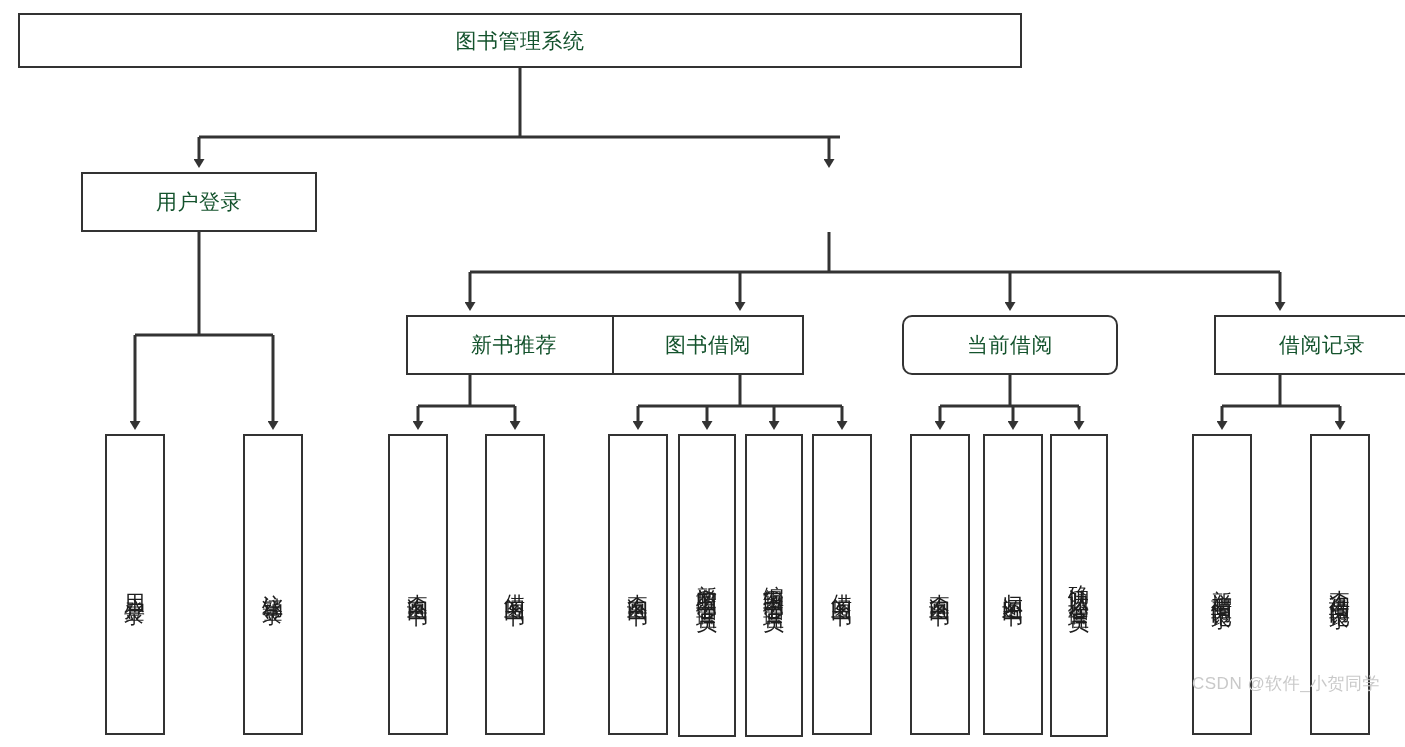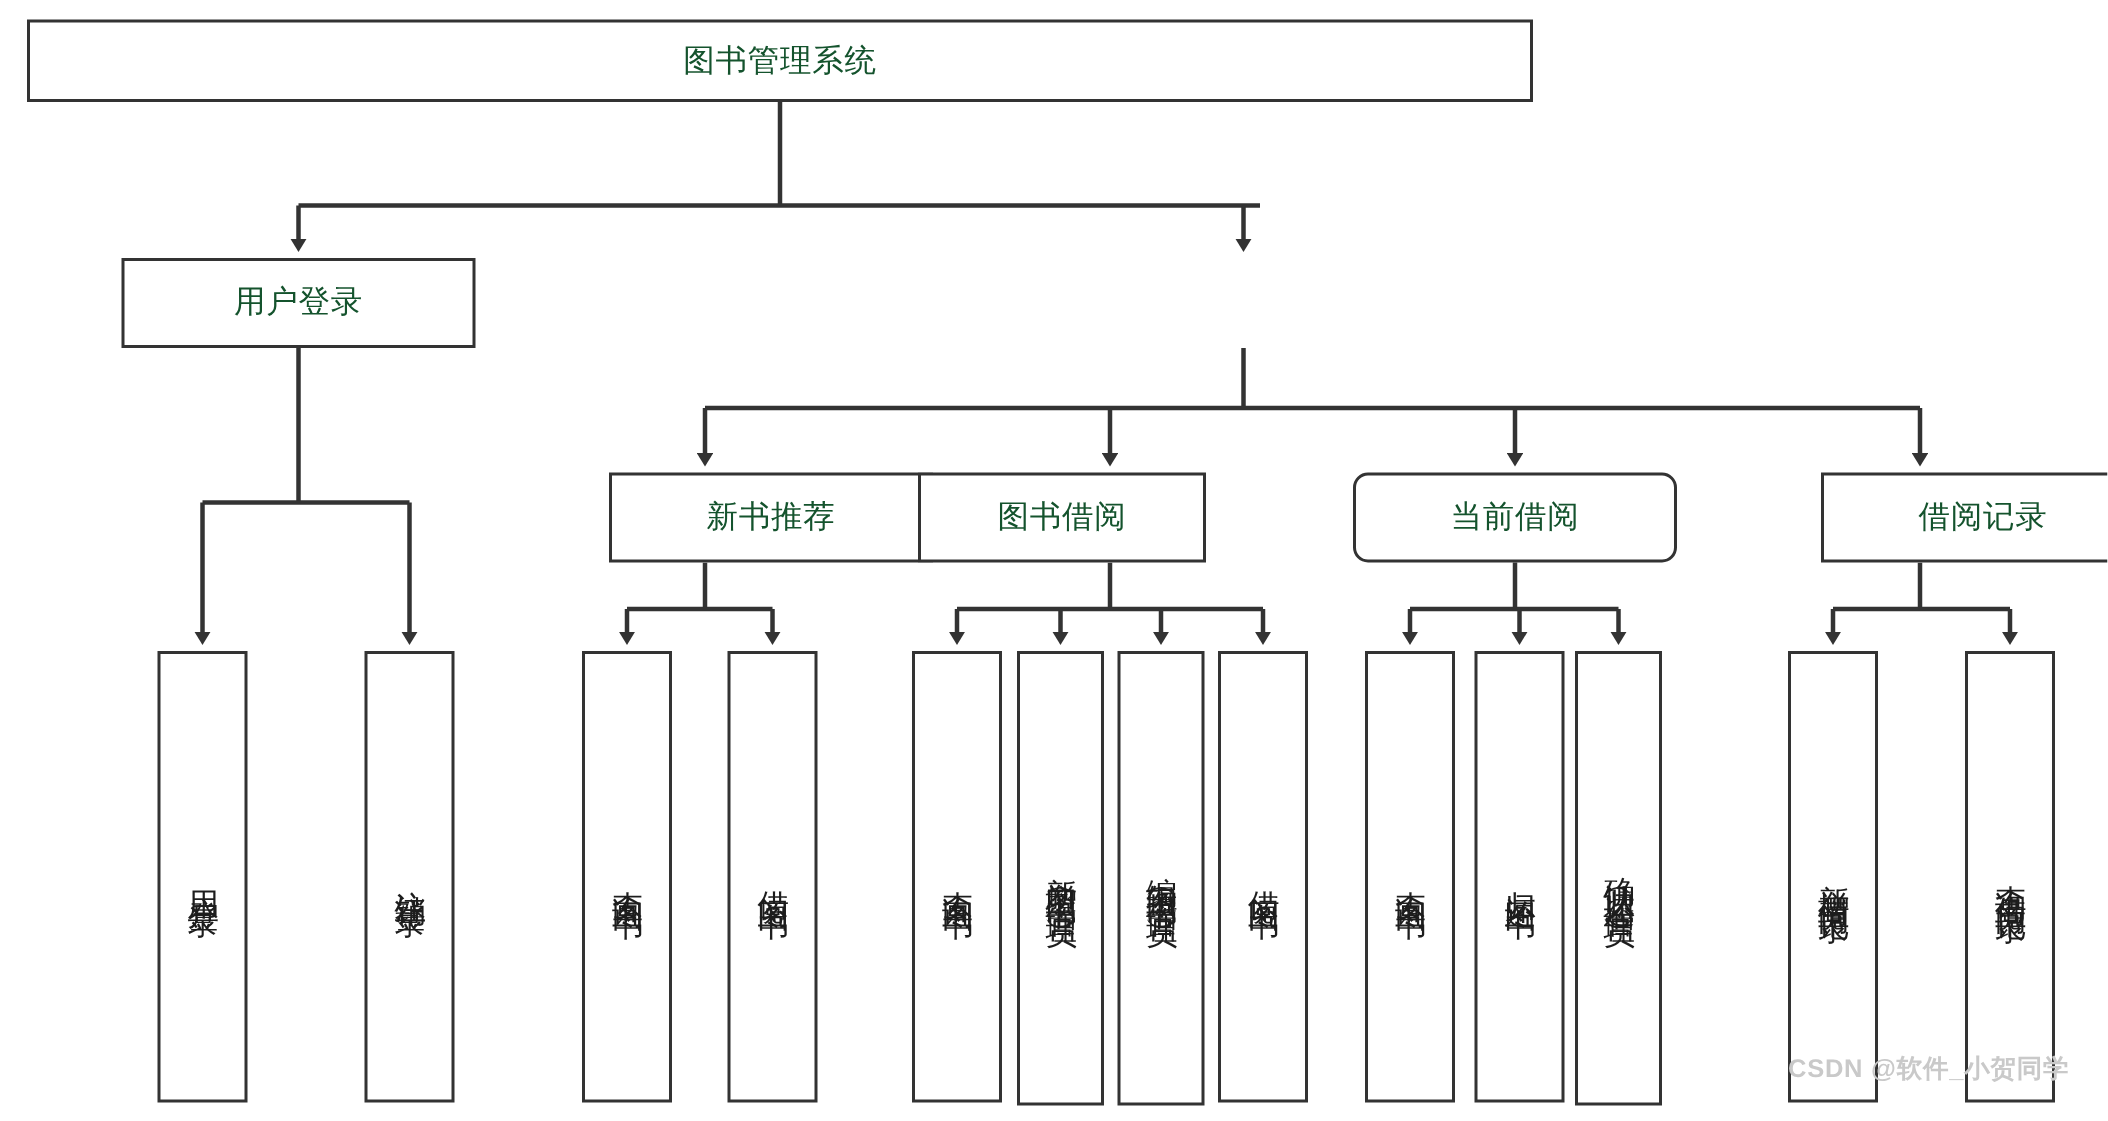--- a/index.html
+++ b/index.html
@@ -170,15 +170,15 @@
     <span class="node-label-v">确认归还（管理员）</span>
   </div>
 
   <div class="node-box" style="left:1192px; top:434px; width:60px; height:301px;">
     <span class="node-label-v">新增借阅记录</span>
   </div>
   <div class="node-box" style="left:1310px; top:434px; width:60px; height:301px;">
     <span class="node-label-v">查询借阅记录</span>
   </div>
 
-  <div class="watermark" style="left:1192px; top:701px;font-weight:bold;">CSDN @软件_小贺同学</div>
+  <div class="watermark" style="left:1192px; top:672px;">CSDN @软件_小贺同学</div>
 
 </div>
 
 </body></html>

